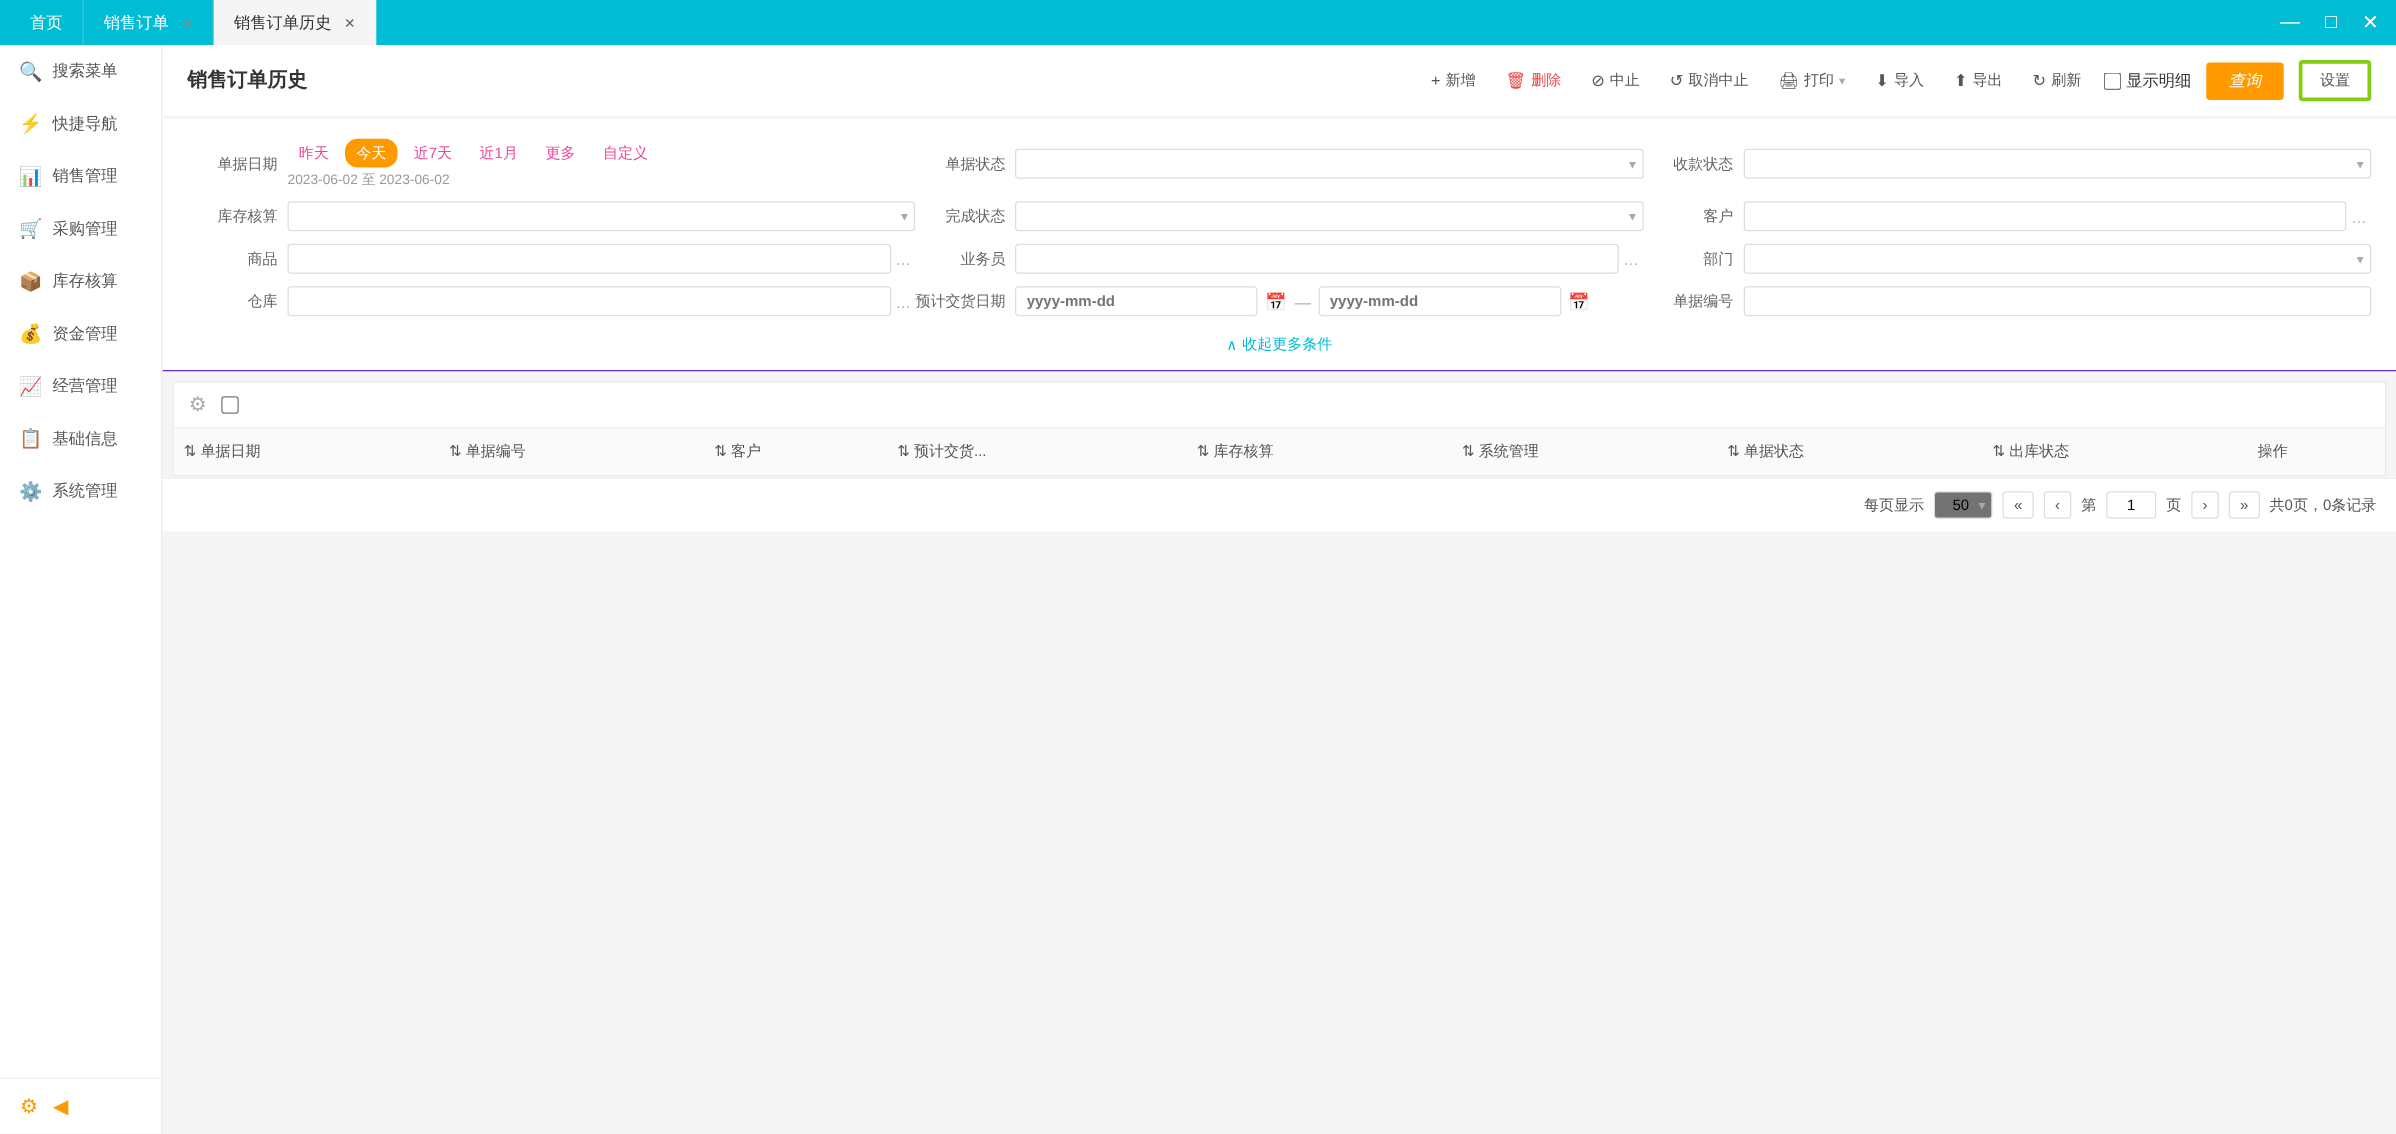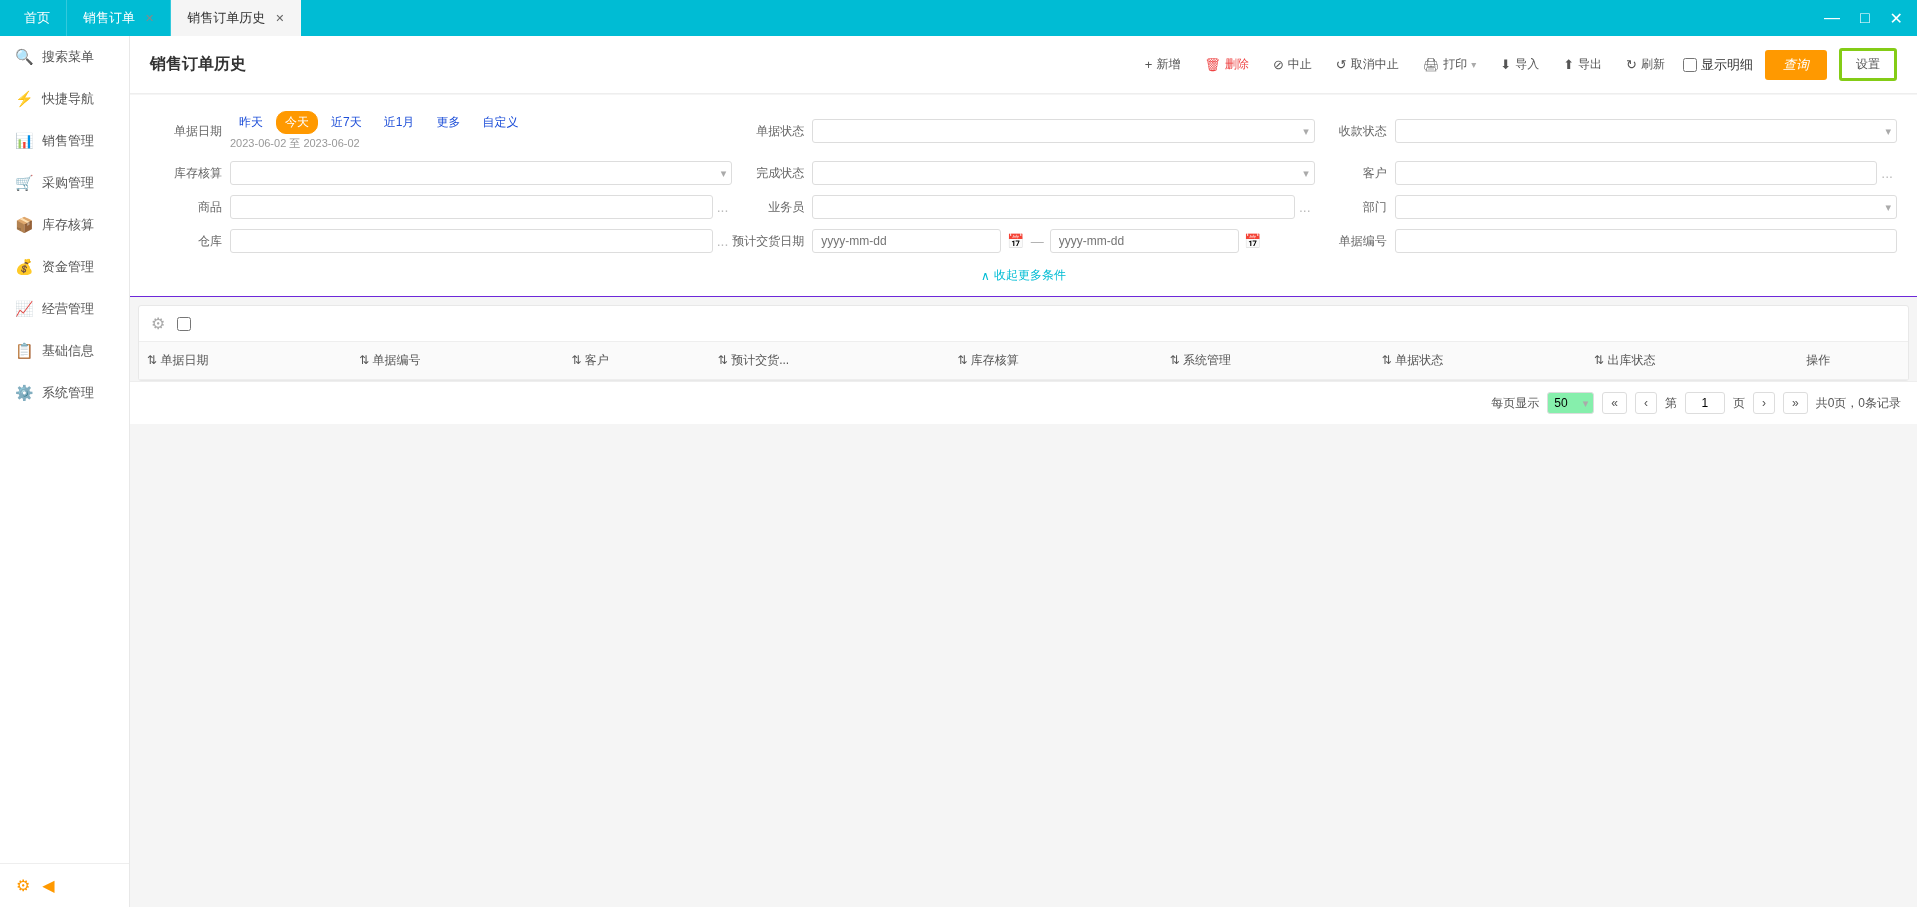--- a/index.html
+++ b/index.html
@@ -36,46 +36,46 @@
     .toolbar-btn .t-icon { font-size: 13px; }
     .toolbar-btn.red { color: #e44; }
     .btn-query { background: #f90; color: #fff; border: none; padding: 6px 18px; border-radius: 3px; cursor: pointer; font-size: 13px; font-style: italic; }
     .btn-setting { background: #fff; border: 3px solid #84cc16; padding: 5px 14px; border-radius: 3px; cursor: pointer; font-size: 12px; color: #555; }
 
     
     .filter-area { background: #fff; padding: 16px 20px 8px; border-bottom: 1px solid #6d28d9; margin-top: 1px; }
     .filter-row { display: flex; align-items: center; margin-bottom: 10px; gap: 0; }
     .filter-label { width: 80px; color: #666; font-size: 12px; flex-shrink: 0; text-align: right; padding-right: 8px; }
     .date-range-row { display: flex; align-items: center; gap: 4px; }
-    .date-chip { padding: 2px 8px; border-radius: 10px; font-size: 12px; cursor: pointer; color: #1d4ed8; border: 1px solid transparent; }
+    .date-chip { padding: 2px 8px; border-radius: 10px; font-size: 12px; cursor: pointer; color: #ec4899; border: 1px solid transparent; }
     .date-chip.active { background: #f90; color: #fff; border-color: #f90; border-radius: 10px; }
     .date-text { font-size: 11px; color: #999; margin-top: 2px; }
     .filter-select { border: 1px solid #ddd; border-radius: 3px; padding: 4px 24px 4px 8px; font-size: 12px; color: #555; background: #fff; appearance: none; cursor: pointer; min-width: 140px; position: relative; }
     .select-wrapper { position: relative; display: inline-flex; align-items: center; }
     .select-wrapper::after { content: "▾"; position: absolute; right: 6px; color: #aaa; font-size: 11px; pointer-events: none; }
-    .filter-input { border: 1px solid #ddd; border-radius: 3px; padding: 4px 8px; font-size: 12px; color: #555; background: #fff; min-width: 140px; }
+    .filter-input { border: 1px solid #ddd; border-radius: 3px; padding: 4px 8px; font-size: 12px; color: #555; background: #fff; min-width: 140px; font-weight: bold; }
     .filter-dots { color: #bbb; cursor: pointer; font-size: 14px; padding: 0 4px; }
     .date-input { border: 1px solid #ddd; border-radius: 3px; padding: 4px 24px 4px 8px; font-size: 12px; color: #aaa; min-width: 110px; background: #fff; }
     .cal-icon { color: #aaa; font-size: 14px; cursor: pointer; }
     .collapse-btn { display: flex; align-items: center; gap: 4px; color: #00bcd4; cursor: pointer; font-size: 12px; justify-content: center; padding: 4px 0; }
 
     
     .table-area { background: #fff; margin: 8px 8px 0; border: 1px solid #e8e8e8; border-radius: 3px; }
     .table-toolbar { display: flex; align-items: center; padding: 8px 12px; border-bottom: 1px solid #eee; gap: 12px; }
     .table-gear { color: #aaa; cursor: pointer; font-size: 16px; }
     table { width: 100%; border-collapse: collapse; font-size: 12px; }
     thead tr { background: #fafafa; }
     th { padding: 10px 8px; text-align: left; color: #555; font-weight: normal; border-bottom: 1px solid #eee; white-space: nowrap; }
     .empty-state { display: flex; flex-direction: column; align-items: center; justify-content: center; padding: 80px 0; }
     .empty-icon { font-size: 80px; margin-bottom: 12px; opacity: 0.5; }
     .empty-text { color: #bbb; font-size: 13px; }
 
     
     .pagination { display: flex; align-items: center; justify-content: flex-end; padding: 10px 16px; gap: 8px; background: #fff; border-top: 1px solid #eee; font-size: 12px; color: #555; }
-    .page-size-select { border: 1px solid #ddd; border-radius: 3px; padding: 3px 18px 3px 6px; font-size: 12px; appearance: none; background: #86efac; cursor: pointer; }
+    .page-size-select { border: 1px solid #ddd; border-radius: 3px; padding: 3px 18px 3px 6px; font-size: 12px; appearance: none; background: #737373; cursor: pointer; text-align: right; }
     .page-nav-btn { border: 1px solid #ddd; background: #fff; padding: 3px 8px; border-radius: 3px; cursor: pointer; color: #555; font-size: 12px; }
     .page-input { border: 1px solid #ddd; border-radius: 3px; padding: 3px 6px; width: 40px; text-align: center; font-size: 12px; }
 
     
     .checkbox { width: 14px; height: 14px; border: 1px solid #ccc; border-radius: 2px; cursor: pointer; }
   </style>
 </head>
 <body>
 
 <div class="top-bar">

